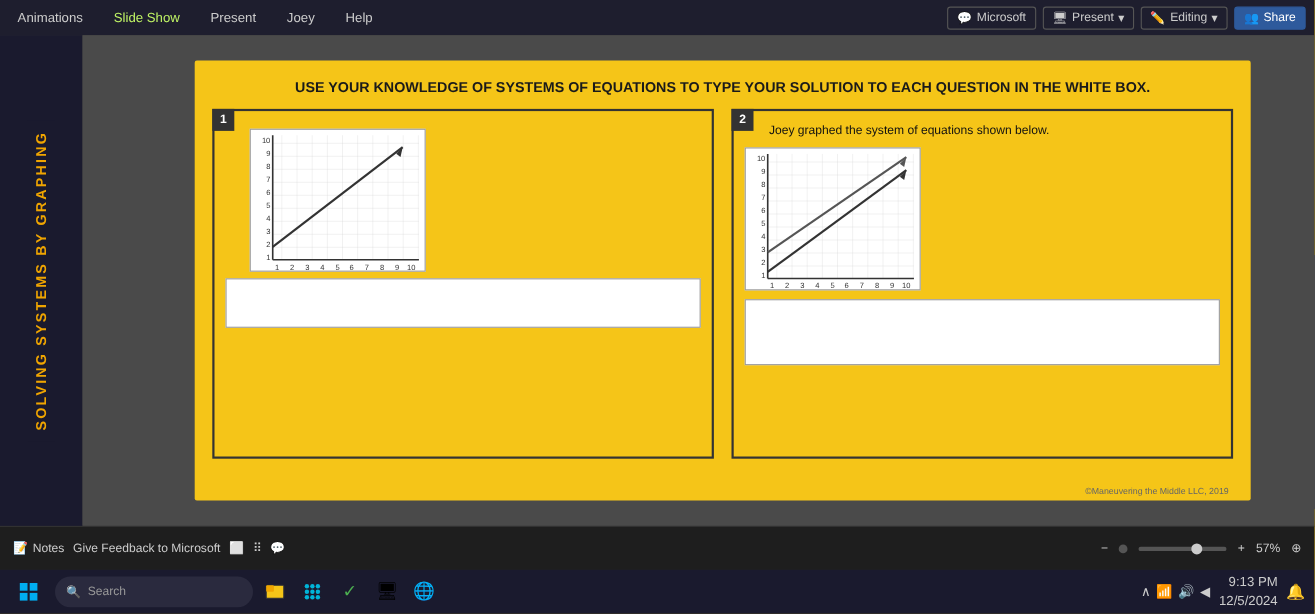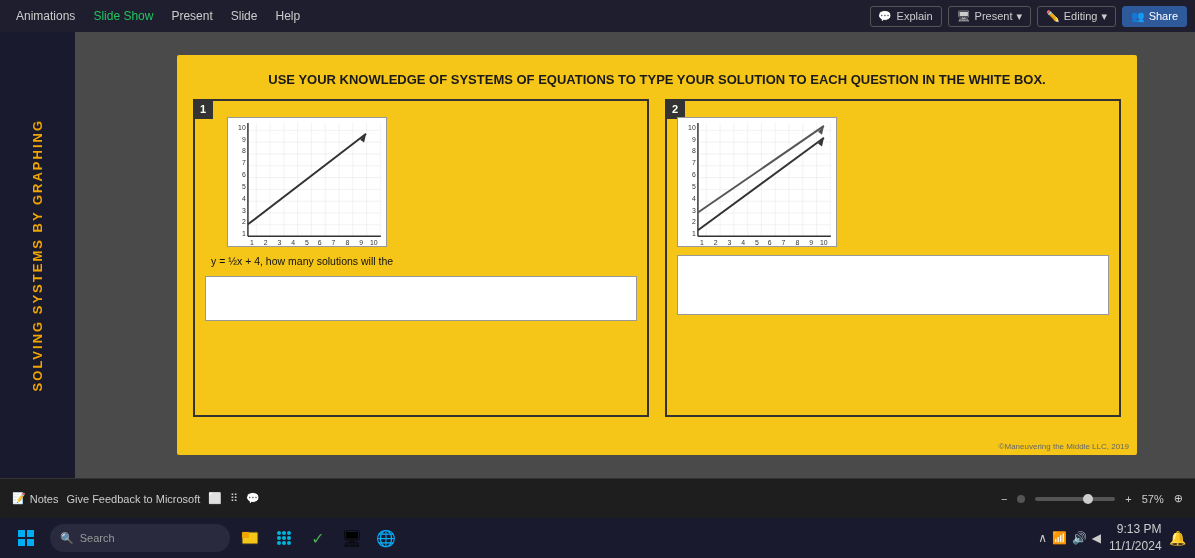--- a/index.html
+++ b/index.html
@@ -12,30 +12,30 @@
       position: relative;
     }
 
     
     .menu-bar {
       background: #1e1e2e;
       height: 32px;
       display: flex;
       align-items: center;
       padding: 0 8px;
-      gap: 2px;
+      gap: 12px;
     }
     .menu-item {
       color: #ccc;
       font-size: 12px;
       padding: 4px 8px;
       cursor: pointer;
       border-radius: 3px;
     }
-    .menu-item.active { color: #22c55e; }
+    .menu-item.active { color: #bef264; }
 
     .menu-right {
       margin-left: auto;
       display: flex;
       align-items: center;
       gap: 6px;
     }
     .menu-btn {
       color: #ccc;
       font-size: 11px;
@@ -173,21 +173,21 @@
       font-size: 10.5px;
       color: #111;
       margin-left: 6px;
       line-height: 1.6;
       font-weight: 500;
     }
 
     .copyright {
       position: absolute;
       bottom: 4px;
-      right: 8px;
+      right: 20px;
       font-size: 8px;
       color: #666;
     }
 
     
     .bottom-bar {
       background: #1e1e1e;
       height: 40px;
       display: flex;
       align-items: center;
@@ -294,27 +294,27 @@
       cursor: pointer;
     }
   </style>
 </head>
 <body>
 
 <div class="menu-bar">
   <span class="menu-item">Animations</span>
   <span class="menu-item active">Slide Show</span>
   <span class="menu-item">Present</span>
-  <span class="menu-item">Slide</span>
+  <span class="menu-item">Joey</span>
   <span class="menu-item">Help</span>
 
   <div class="menu-right">
     <button class="menu-btn">
       <span>💬</span>
-      <span>Explain</span>
+      <span>Microsoft</span>
     </button>
     <button class="menu-btn">
       <span>🖥</span>
       <span>Present</span>
       <span>▾</span>
     </button>
     <button class="menu-btn">
       <span>✏️</span>
       <span>Editing</span>
       <span>▾</span>
@@ -375,27 +375,27 @@
               <text x="119" y="129" font-size="7" fill="#333">8</text>
               <text x="133" y="129" font-size="7" fill="#333">9</text>
               <text x="144" y="129" font-size="7" fill="#333">10</text>
 
               <line x1="20" y1="108" x2="140" y2="16" stroke="#333" stroke-width="2"></line>
 
               <polygon points="140,16 134,22 138,25" fill="#333"></polygon>
             </svg>
           </div>
 
-          <div class="equation-text">y = ½x + 4, how many solutions will the</div>
 
           <div class="answer-box"></div>
         </div>
 
         <div class="question-box">
           <div class="question-number">2</div>
+          <div class="question-text">Joey graphed the system of equations shown below.</div>
 
           <div class="graph-container" style="margin-left:0;">
             <svg viewBox="0 0 160 130" xmlns="http://www.w3.org/2000/svg">
               <defs>
                 <pattern id="grid2" width="14" height="12" patternUnits="userSpaceOnUse">
                   <path d="M 14 0 L 0 0 0 12" fill="none" stroke="#ccc" stroke-width="0.5"></path>
                 </pattern>
               </defs>
               <rect x="20" y="5" width="135" height="115" fill="url(#grid2)"></rect>
               <line x1="20" y1="5" x2="20" y2="120" stroke="#333" stroke-width="1.5"></line>
@@ -504,17 +504,17 @@
 
   <div class="win-right">
     <div class="sys-icons">
       <span>∧</span>
       <span>📶</span>
       <span>🔊</span>
       <span>◀</span>
     </div>
     <div class="clock">
       <div>9:13 PM</div>
-      <div>11/1/2024</div>
+      <div>12/5/2024</div>
     </div>
     <span style="font-size:14px;color:#ccc;">🔔</span>
   </div>
 </div>
 
 </body></html>

